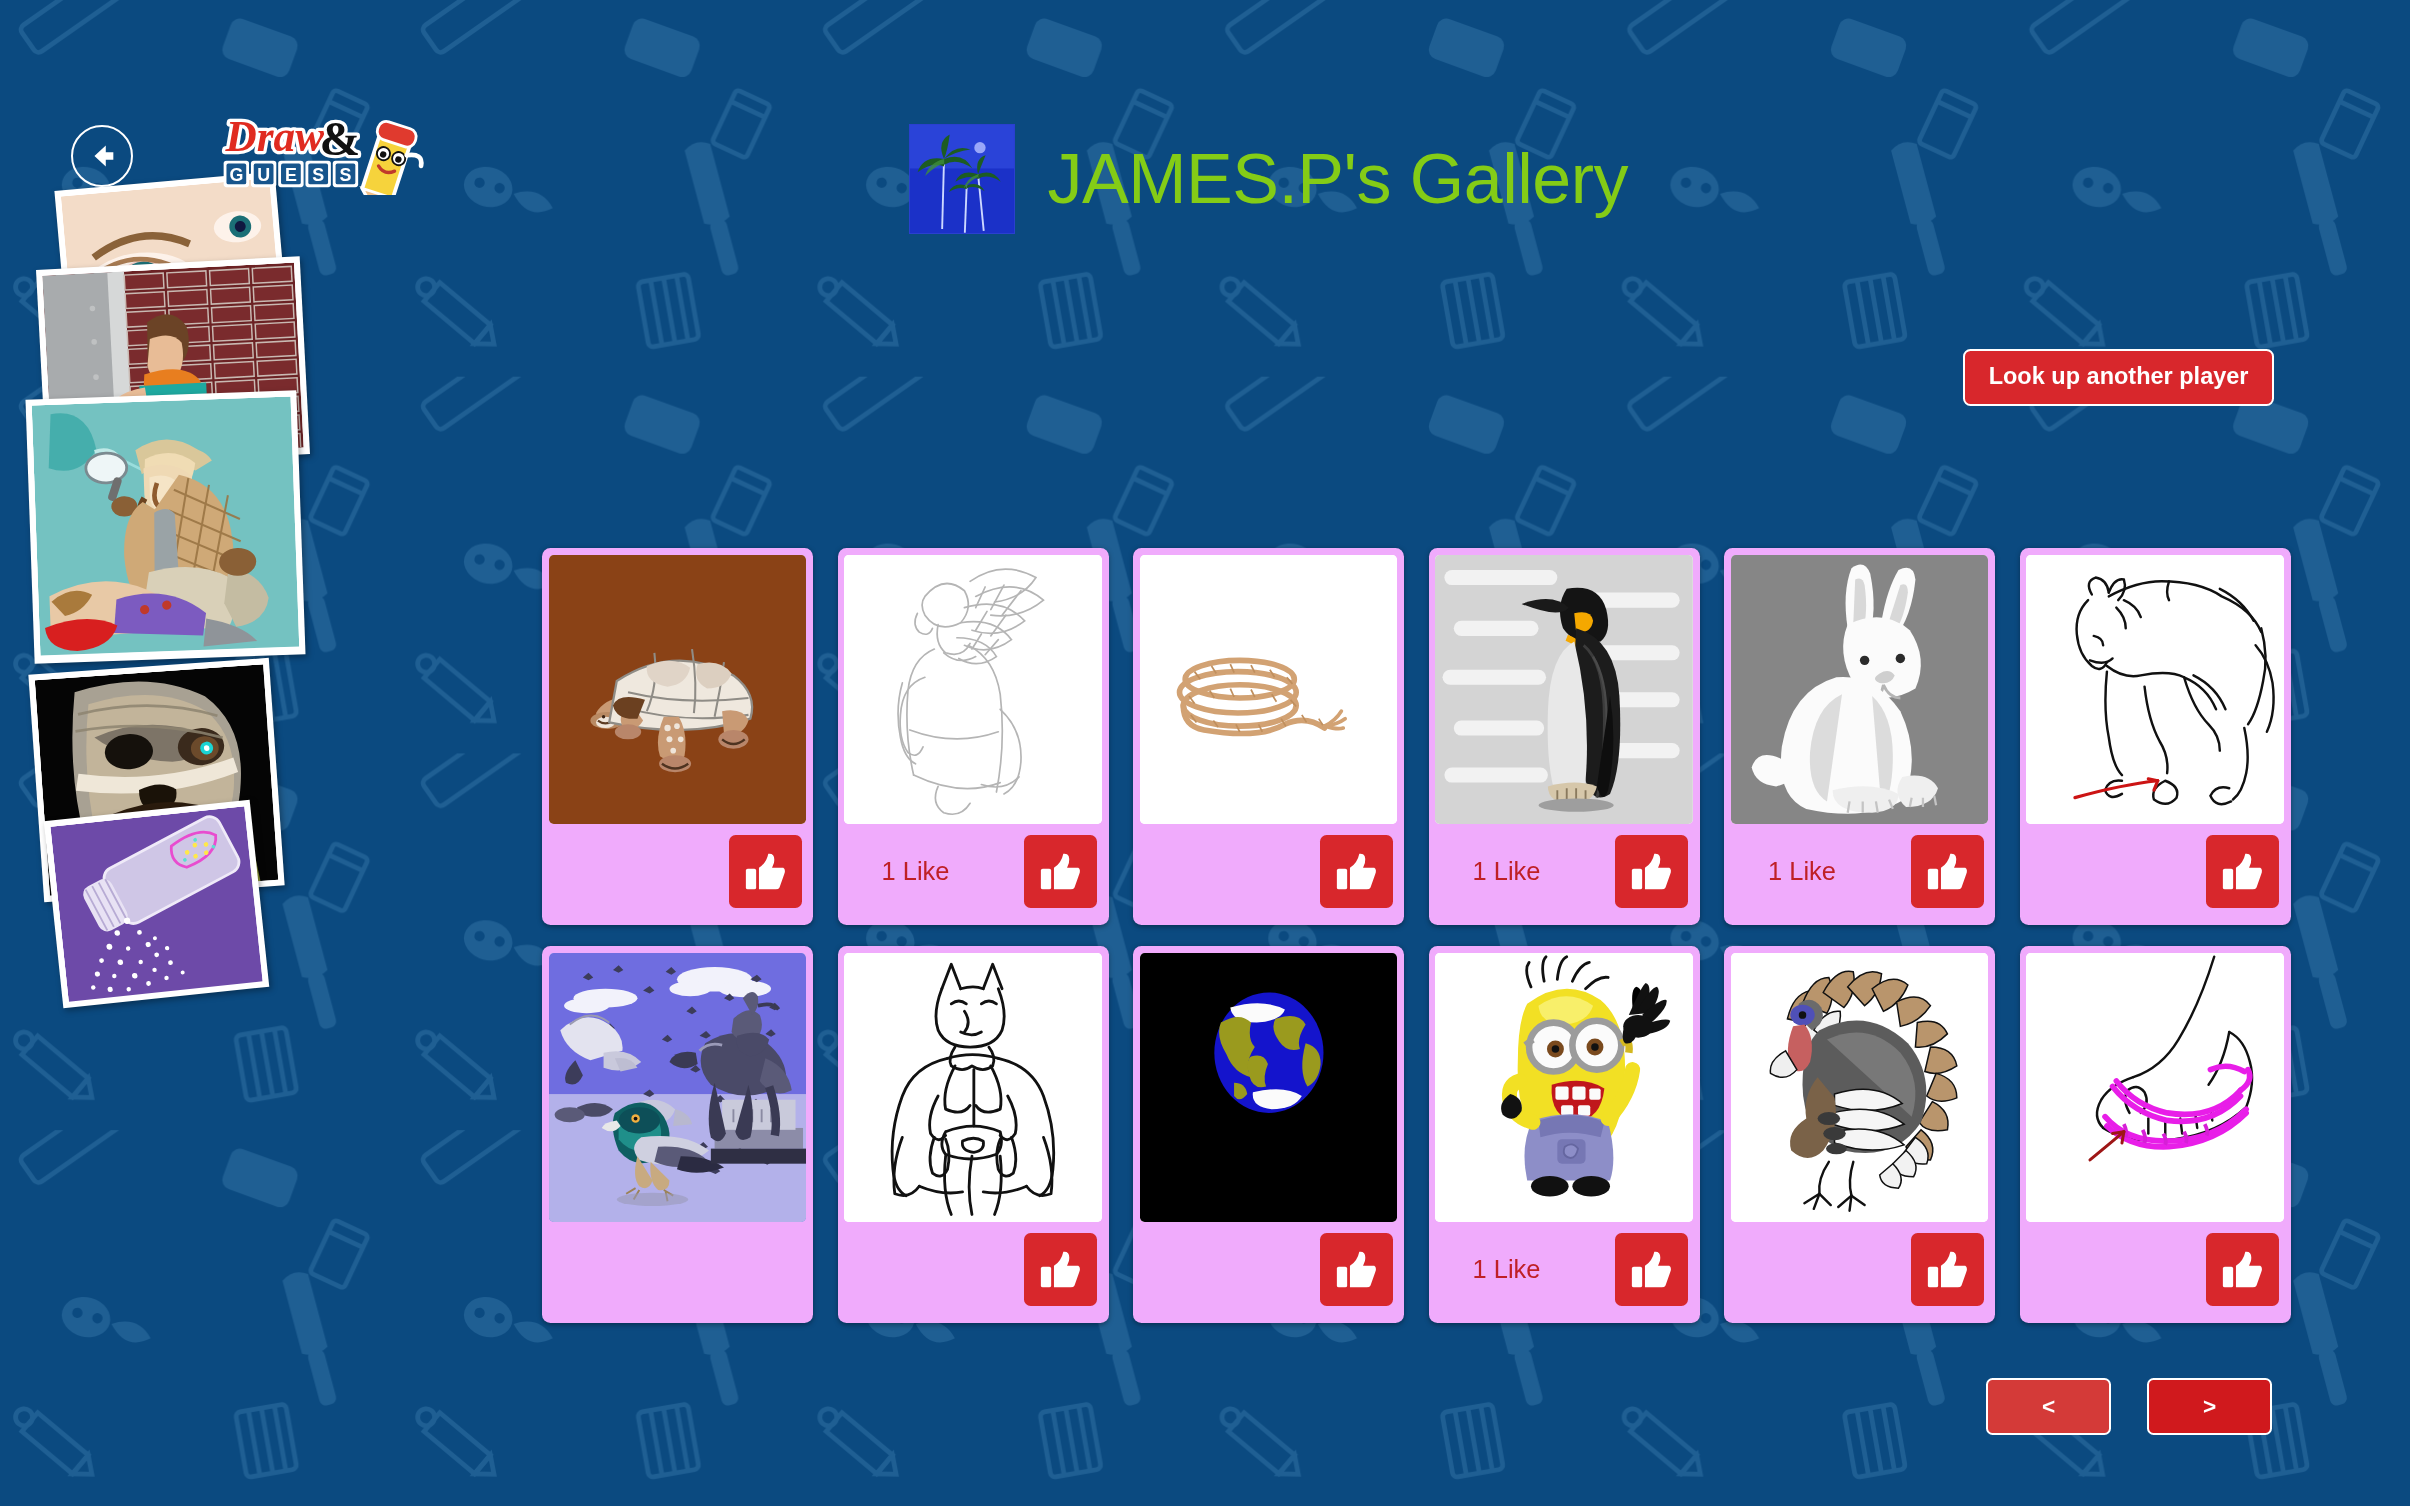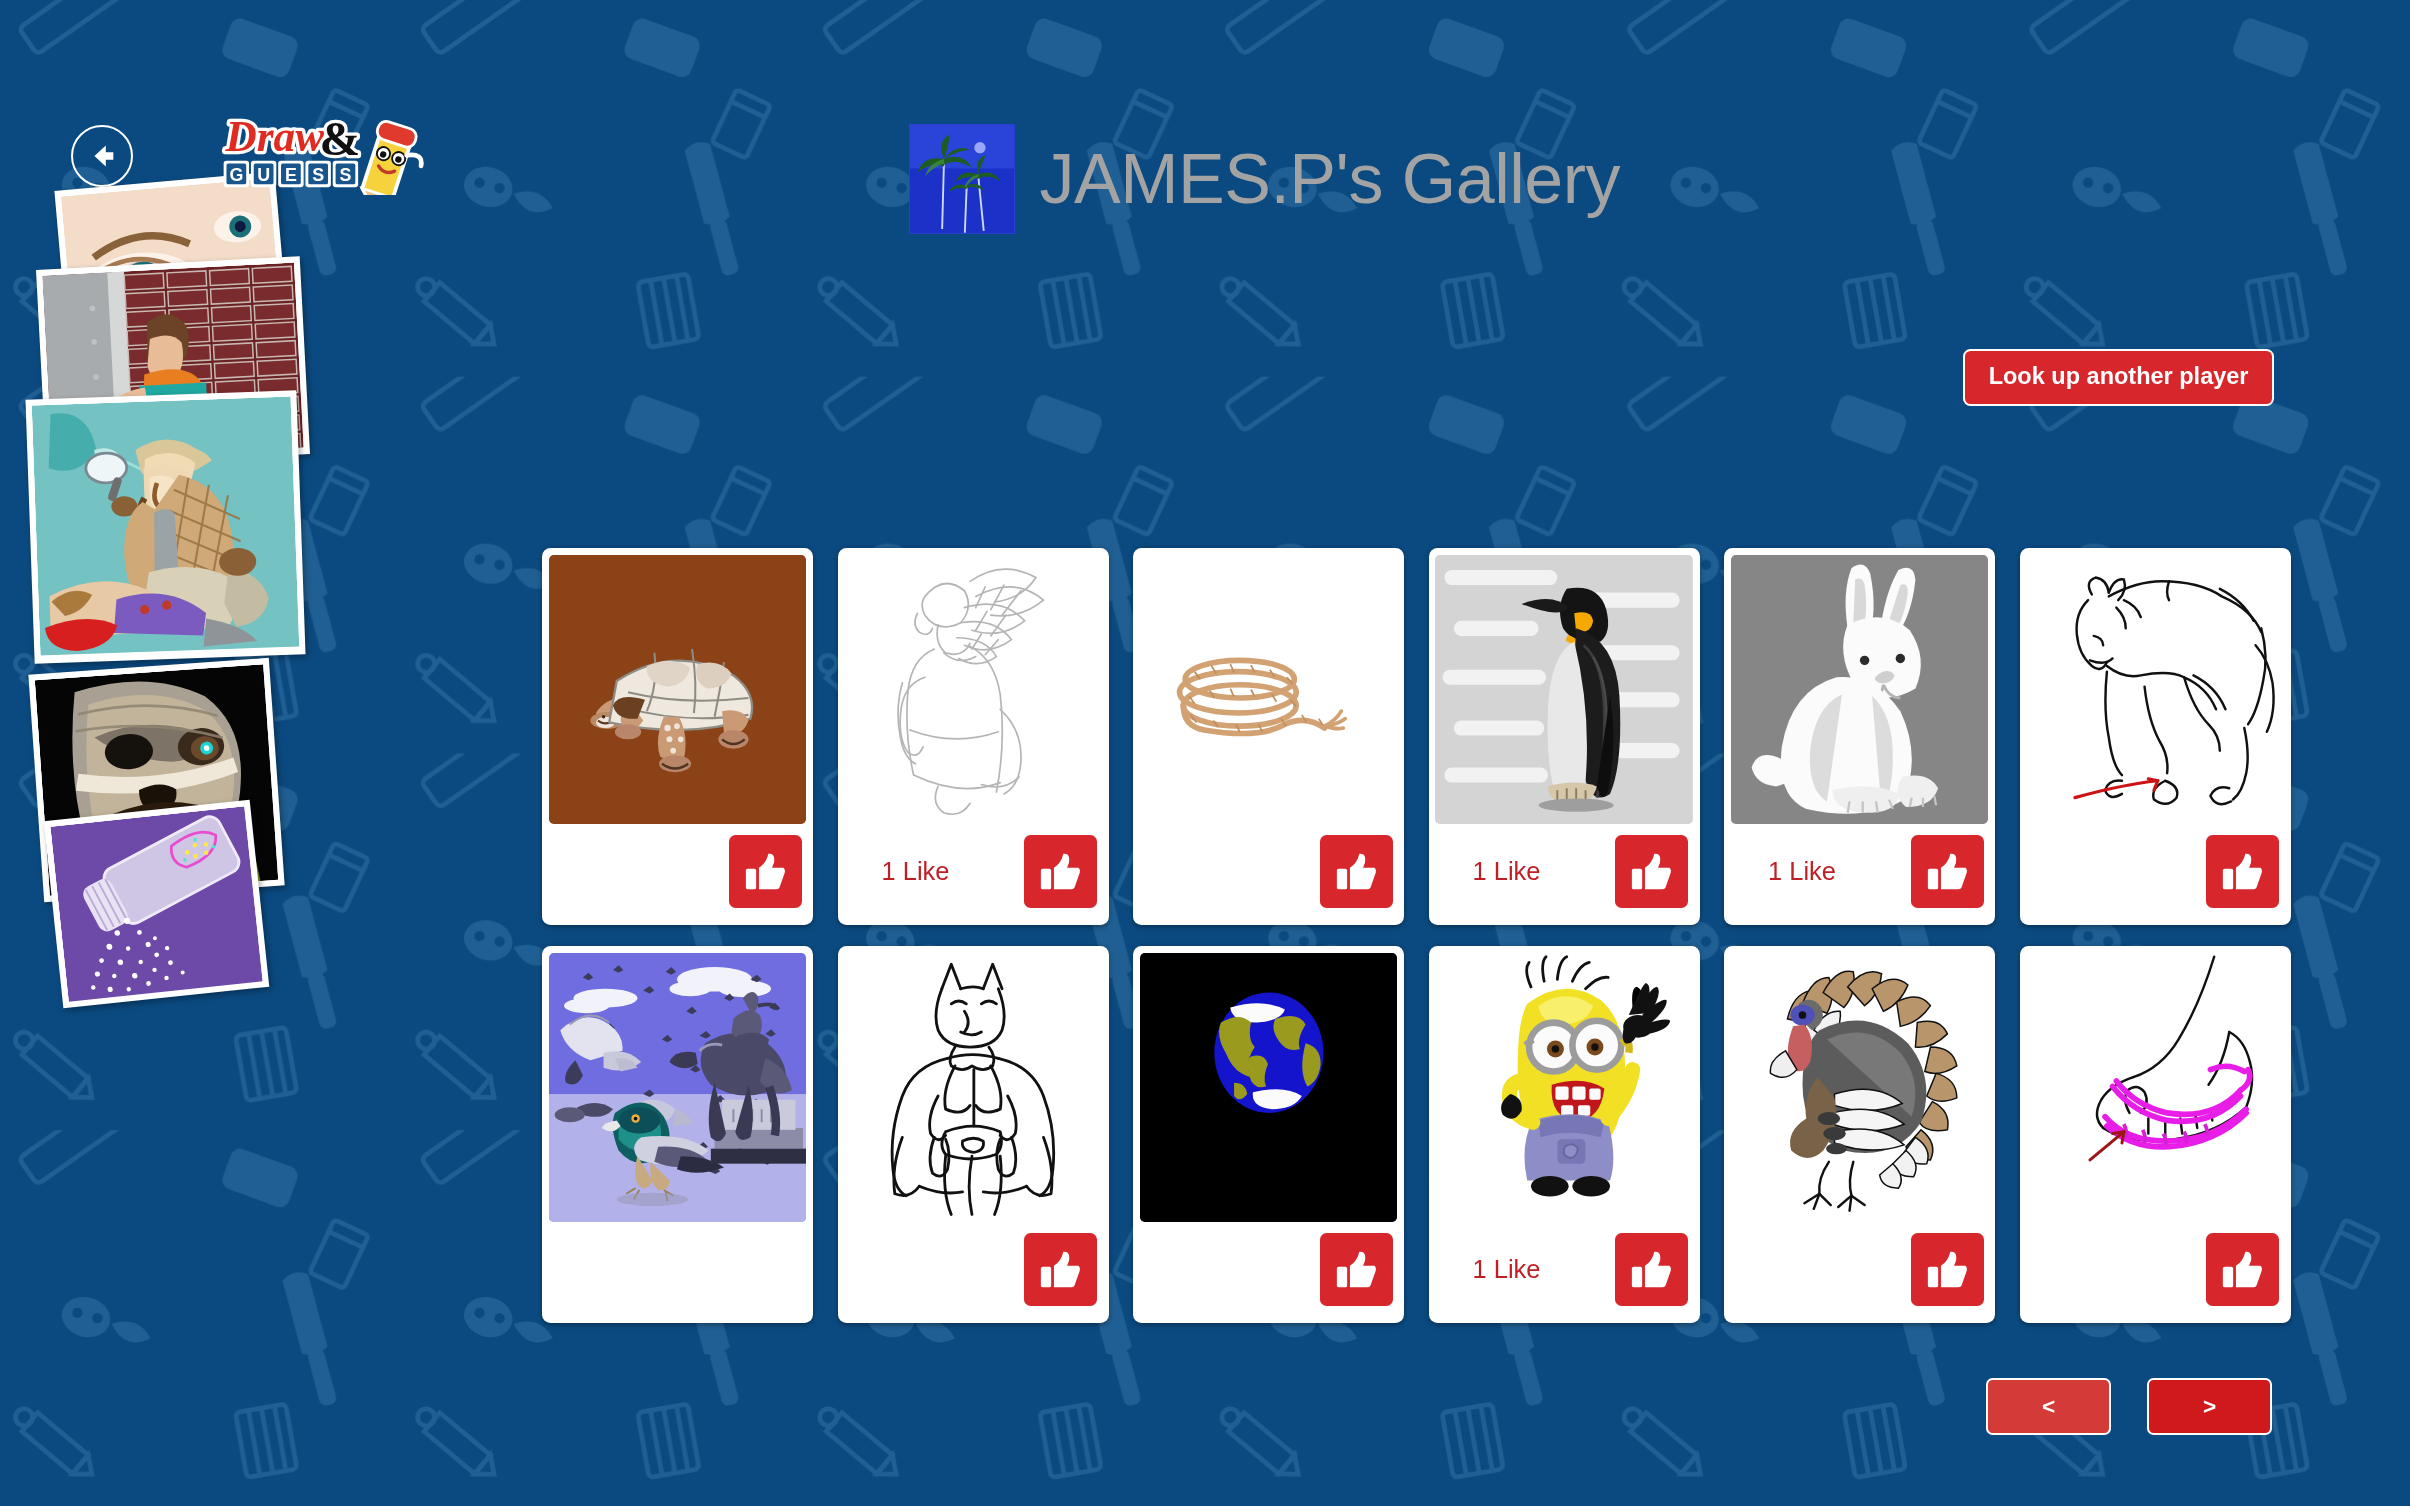--- a/index.html
+++ b/index.html
@@ -22,42 +22,43 @@
   #back-button svg{width:34px;height:34px;display:block;}
   #brand-logo{position:absolute;left:218px;top:110px;width:254px;height:85px;z-index:20;}
   #title-row{
     position:absolute;left:909px;top:122px;height:113px;display:flex;align-items:center;z-index:20;
   }
   #player-avatar{
     width:104px;height:108px;flex:none;margin-right:24.5px;position:relative;overflow:hidden;
     background:#1b31c8;border:0.9px solid #2a3fd0;
   }
   #gallery-title{
-    color:#a3a3a3;font-size:70px;font-weight:400;line-height:1;white-space:nowrap;
+    color:#84cc16;font-size:70px;font-weight:400;line-height:1;white-space:nowrap;
     letter-spacing:-0.5px;
+    margin-left:8px;
   }
   #lookup-button{
     position:absolute;right:137px;top:349px;
     background:#d8272c;border:2.8px solid #ffffff;border-radius:7.5px;
     color:#ffffff;font-size:23.5px;font-weight:bold;
     padding:12.2px 23.5px 14px 23.5px;cursor:pointer;z-index:20;
     font-family:"Liberation Sans", sans-serif;
   }
   
   #art-stack{position:absolute;left:0;top:254px;width:490px;height:1262px;z-index:10;}
   .art-card{position:absolute;background:#fff;box-shadow:1.9px 2.8px 6.6px rgba(0,0,0,.35);overflow:hidden;}
   .art-inner{position:absolute;inset:5.6px;overflow:hidden;}
   
   #gallery-grid{
     position:absolute;left:542px;top:548px;width:1748px;z-index:15;
     display:grid;grid-template-columns:repeat(6, 271px);
     grid-auto-rows:377px;column-gap:24.5px;row-gap:21px;
   }
   .draw-card{
-    background:#ffffff;border-radius:8.5px;box-shadow:0 1.9px 5.6px rgba(0,0,0,.35);
+    background:#f0abfc;border-radius:8.5px;box-shadow:0 1.9px 5.6px rgba(0,0,0,.35);
     display:flex;flex-direction:column;overflow:hidden;position:relative;cursor:pointer;
   }
   .card-image{
     height:269px;margin:6.6px 6.6px 0 6.6px;border-radius:4.7px;overflow:hidden;position:relative;
     background:#ffffff;
   }
   .card-image svg{display:block;width:100%;height:100%;}
   .card-footer{
     flex:1;display:flex;align-items:center;justify-content:flex-end;padding:0 11.3px 5.6px 13px;position:relative;
   }

